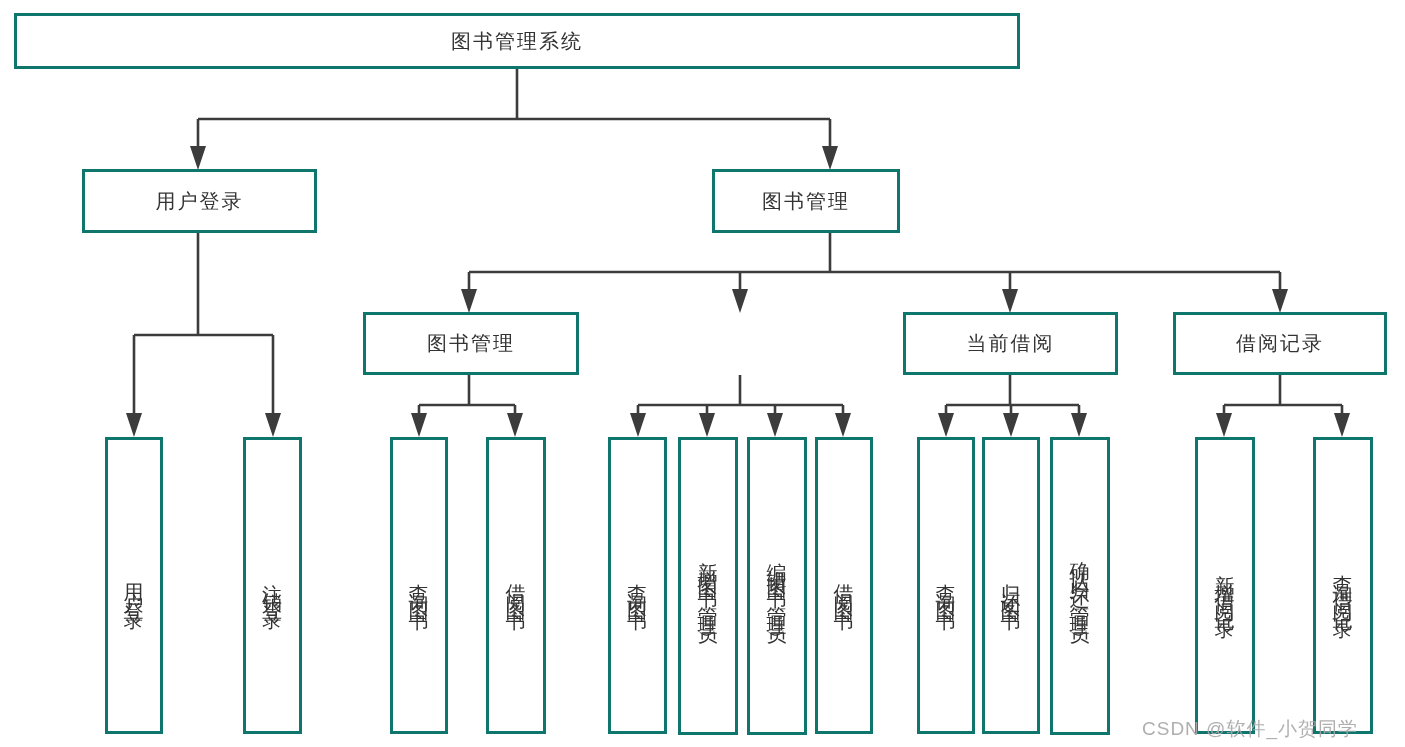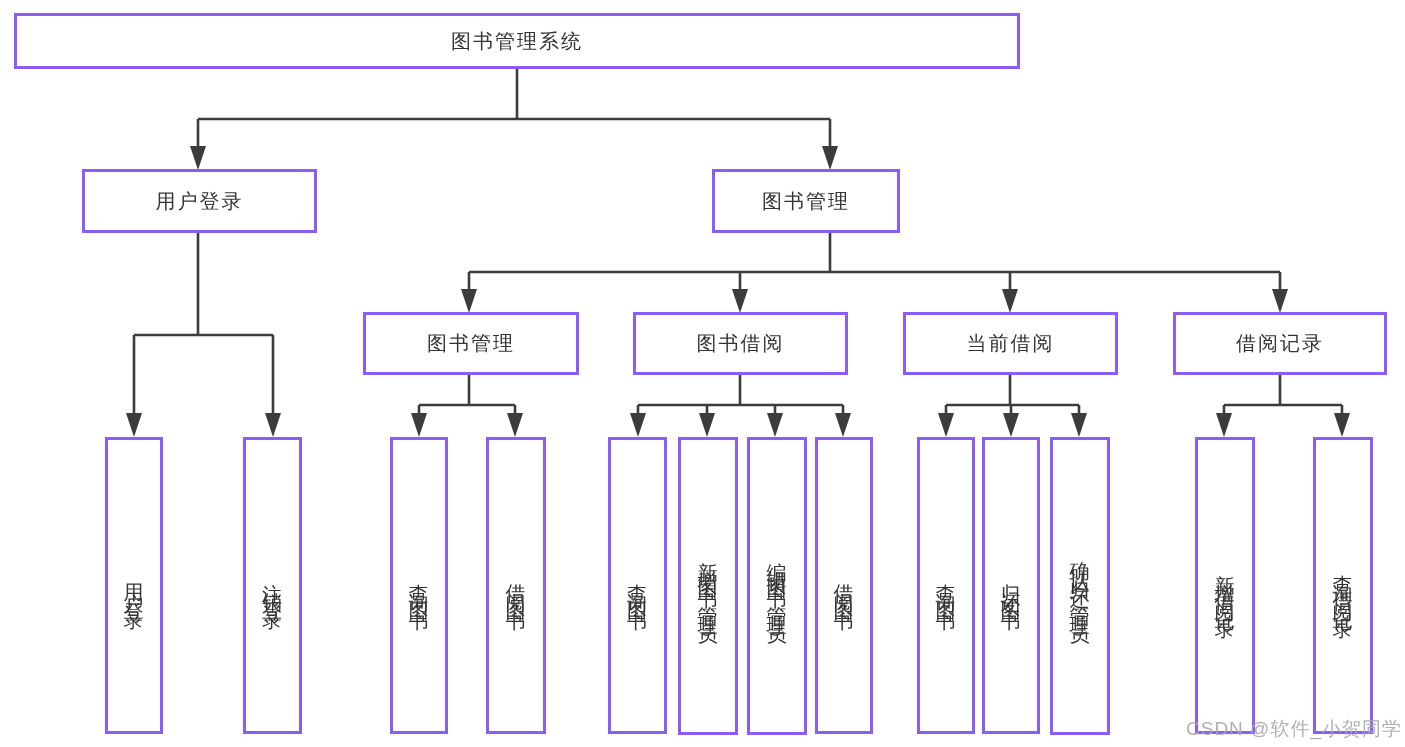--- a/index.html
+++ b/index.html
@@ -10,39 +10,39 @@
     font-family:"Liberation Sans","DejaVu Sans",sans-serif;
     overflow:hidden;
   }
   .connectors{position:absolute;left:0;top:0;width:1405px;height:747px;}
   .connectors path{stroke:#3c3c3c;stroke-width:2.6;fill:none;}
   .connectors polygon{fill:#3c3c3c;stroke:none;}
   .box{
     position:absolute;
     box-sizing:border-box;
     background:#ffffff;
-    border:3px solid #8b5cf6;
+    border:3px solid #0f766e;
     display:flex;align-items:center;justify-content:center;
     z-index:2;
   }
   .lbl{
     color:#333333;
     font-size:20px;
     letter-spacing:2px;
     white-space:nowrap;
   }
   .v .lbl{
     writing-mode:vertical-rl;
     text-orientation:mixed;
     letter-spacing:9px;
     line-height:1;
   }
   .watermark{
     position:absolute;
-    left:1186px;top:716px;
+    left:1142px;top:716px;
     z-index:5;
     font-size:19px;
     color:rgba(168,168,168,0.92);
     letter-spacing:1px;
     white-space:nowrap;
   }
 </style>
 </head>
 <body>
 
@@ -83,23 +83,20 @@
 
   <div class="box" style="left:82px;top:169px;width:235px;height:64px">
     <span class="lbl">用户登录</span>
   </div>
   <div class="box" style="left:712px;top:169px;width:188px;height:64px">
     <span class="lbl">图书管理</span>
   </div>
 
   <div class="box" style="left:363px;top:312px;width:216px;height:63px">
     <span class="lbl">图书管理</span>
-  </div>
-  <div class="box" style="left:633px;top:312px;width:215px;height:63px">
-    <span class="lbl">图书借阅</span>
   </div>
   <div class="box" style="left:1173px;top:312px;width:214px;height:63px">
     <span class="lbl">借阅记录</span>
   </div>
   <div class="box" style="left:903px;top:312px;width:215px;height:63px">
     <span class="lbl">当前借阅</span>
   </div>
 
   <div class="box v" style="left:105px;top:437px;width:58px;height:297px">
     <span class="lbl">用户登录</span>

